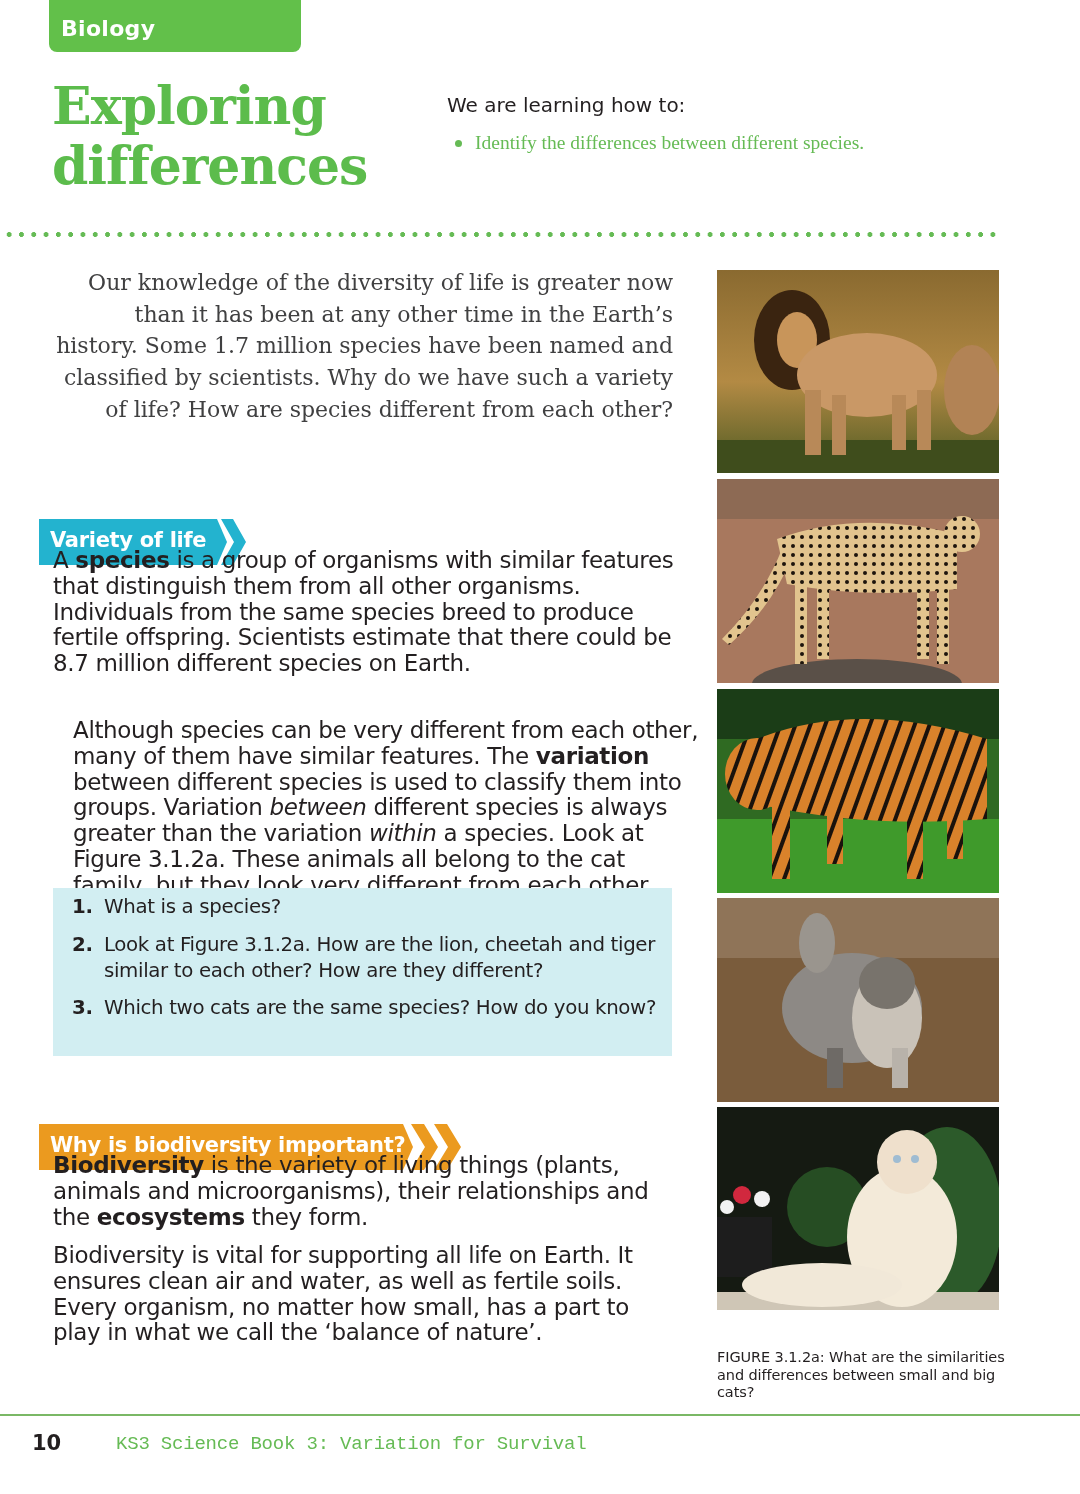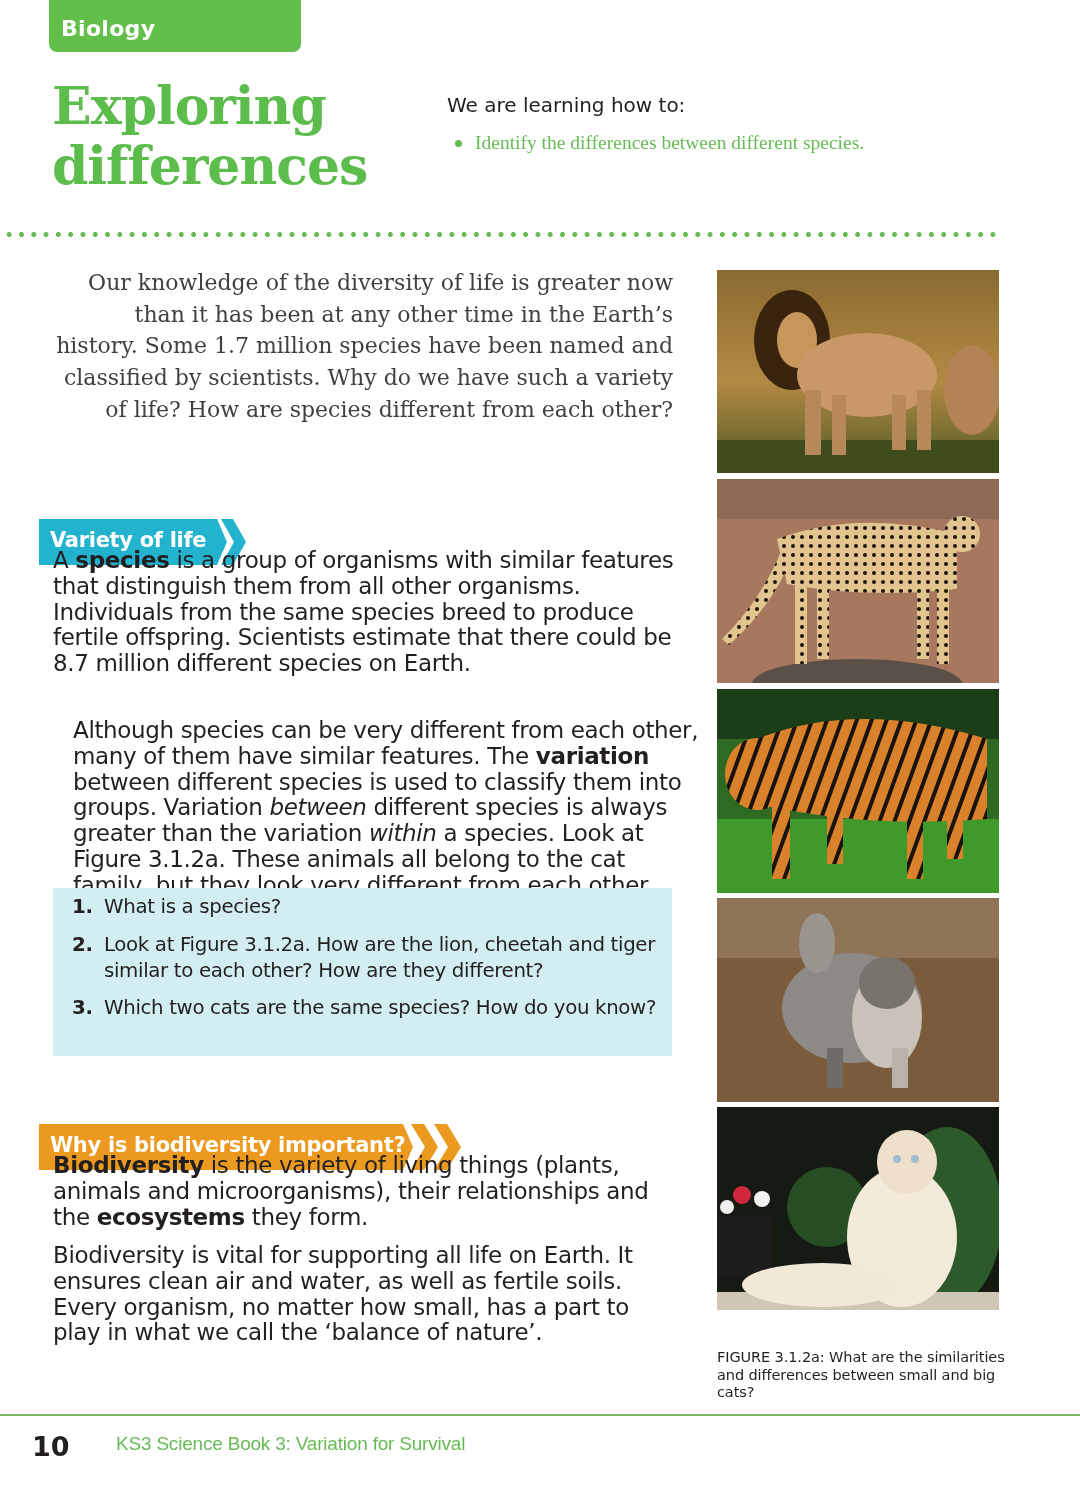--- a/index.html
+++ b/index.html
@@ -78,24 +78,24 @@
   .ph-tiger { top: 689px; height: 204px; }
   .ph-greycat { top: 898px; height: 204px; }
   .ph-whitecat { top: 1107px; height: 203px; }
 
   .caption {
     position: absolute; left: 717px; top: 1320px; width: 290px;
     font-size: 14.5px; line-height: 17.5px; color: #231f20; letter-spacing: -0.1px; margin-top: 29px;
   }
 
   .footer-rule { position: absolute; left: 0; top: 1414px; width: 1080px; height: 2px; background: #7ab865; }
-  .page-num { position: absolute; left: 32px; top: 1431px; font-weight: bold; font-size: 27px; color: #231f20; text-align: right; }
+  .page-num { position: absolute; left: 32px; top: 1431px; font-weight: bold; font-size: 21px; color: #231f20; text-align: right; }
   .book-title {
     position: absolute; left: 116px; top: 1433px;
-    font-family: Liberation Sans, sans-serif; font-size: 19px; color: #66bb55; letter-spacing: -0.2px;
+    font-family: Liberation Mono, monospace; font-size: 19px; color: #66bb55; letter-spacing: -0.2px;
   }
 </style>
 </head>
 <body>
 
 <div class="subject-tab">
   <span>Biology</span>
 </div>
 
 <h1 class="page-title">

